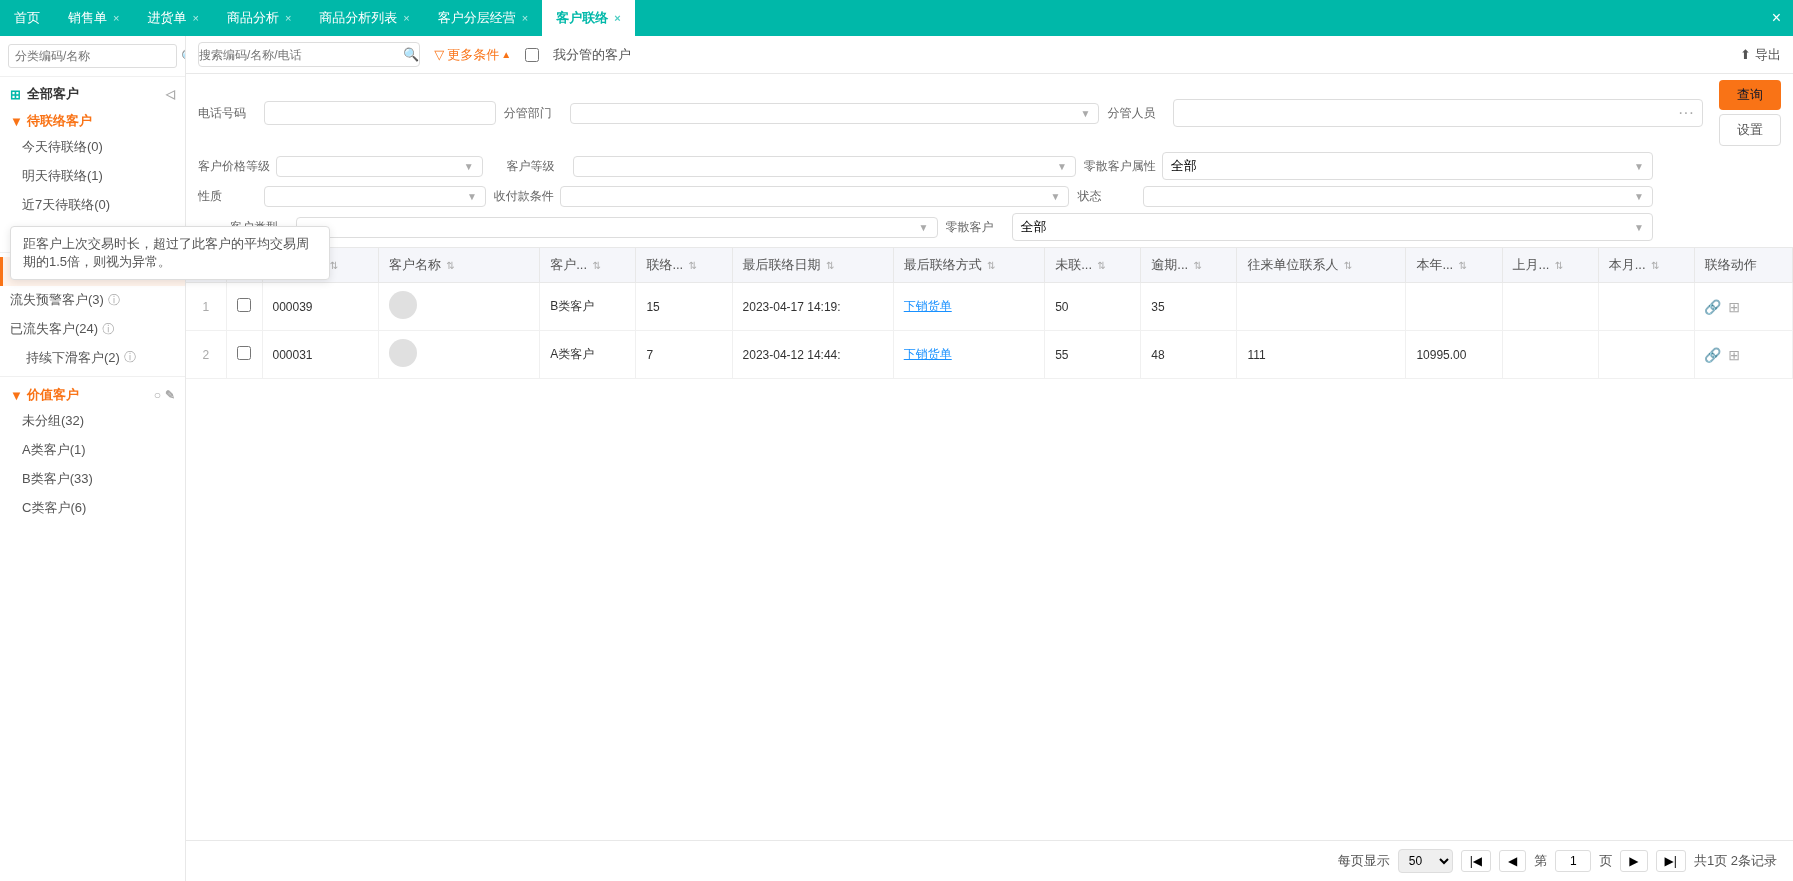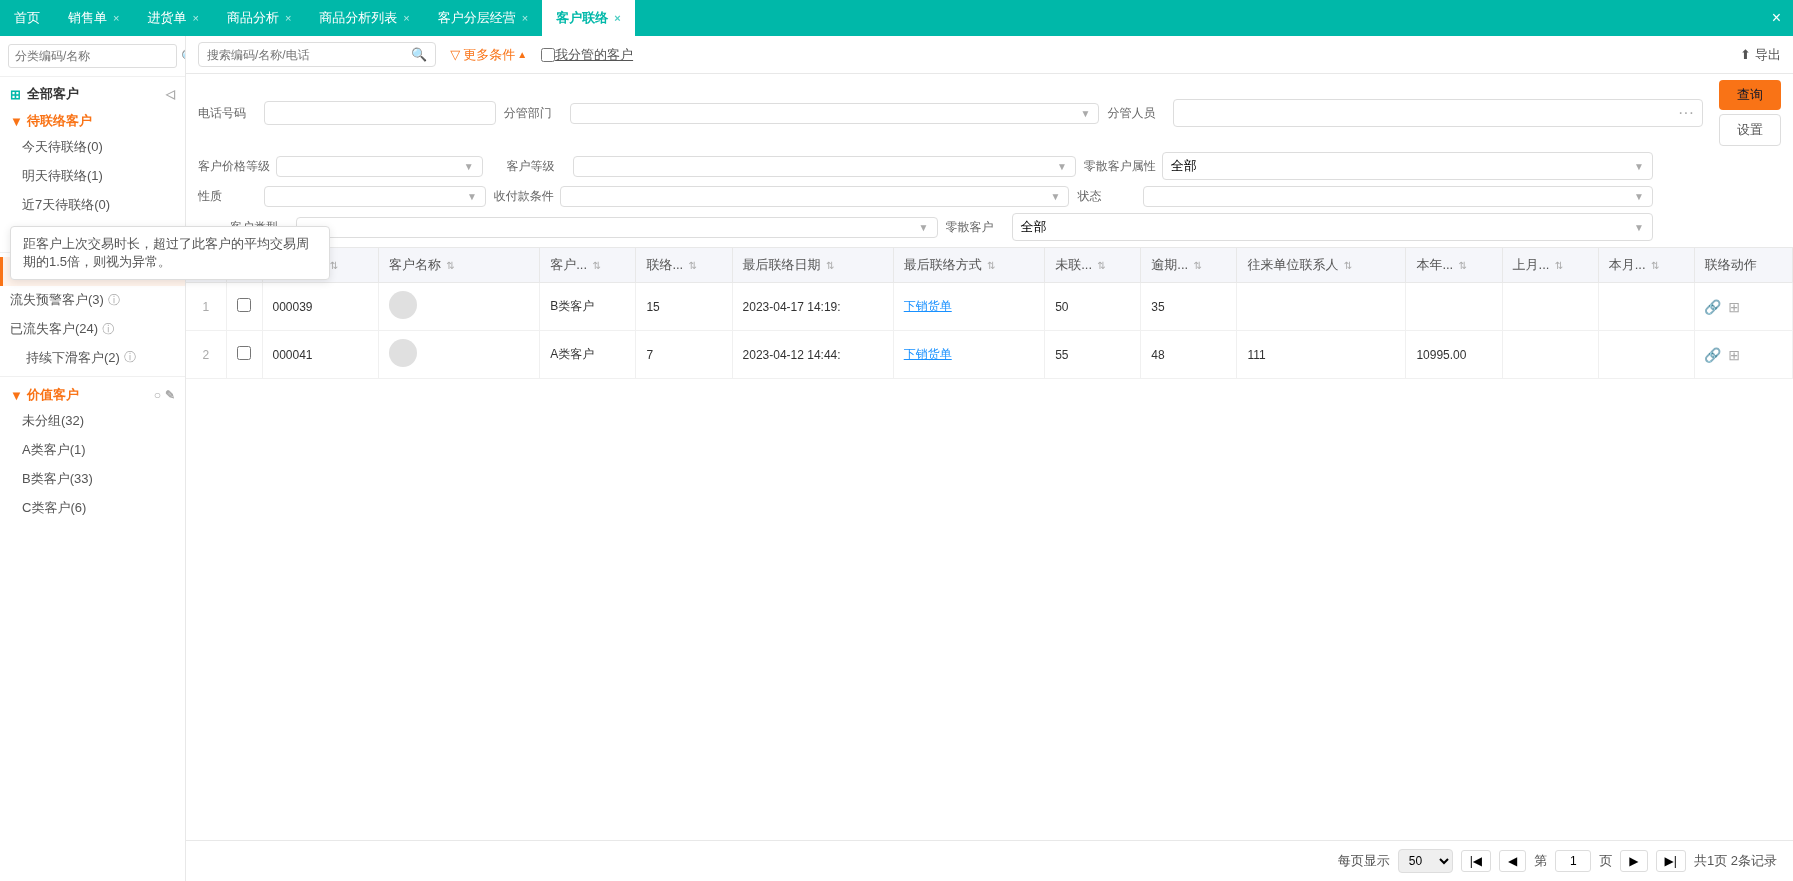--- a/index.html
+++ b/index.html
@@ -151,21 +151,21 @@
       display: flex;
       align-items: center;
       flex-wrap: wrap;
       gap: 6px;
     }
     .filter-bar .search-box {
       display: flex;
       align-items: center;
       border: 1px solid #ddd;
       border-radius: 4px;
-      padding: 4px 8px;
+      padding: 4px 0;
       min-width: 220px;
     }
     .filter-bar .search-box input {
       border: none;
       outline: none;
       font-size: 12px;
       width: 180px;
     }
     .filter-bar .more-filter {
       display: flex;
@@ -174,22 +174,21 @@
       cursor: pointer;
       font-size: 13px;
       padding: 0 8px;
     }
     .filter-bar .my-customer {
       display: flex;
       align-items: center;
       font-size: 13px;
       color: #555;
       cursor: pointer;
-      gap: 0;
-      text-decoration: underline;
+      gap: 14px;
     }
     .filter-bar .export-btn {
       margin-left: auto;
       color: #555;
       cursor: pointer;
       font-size: 13px;
       display: flex;
       align-items: center;
       gap: 4px;
     }
@@ -678,21 +677,21 @@
                 <span class="action-icon">⊞</span>
               </div>
             </td>
           </tr>
 
           <tr>
             <td class="row-num">2</td>
             <td>
               <input type="checkbox" class="inline-checkbox" style="">
             </td>
-            <td>000041</td>
+            <td>000031</td>
             <td>
               <span class="avatar-placeholder"></span>
             </td>
             <td>A类客户</td>
             <td>7</td>
             <td>2023-04-12 14:44:</td>
             <td class="link">下销货单</td>
             <td>55</td>
             <td>48</td>
             <td>111</td>

